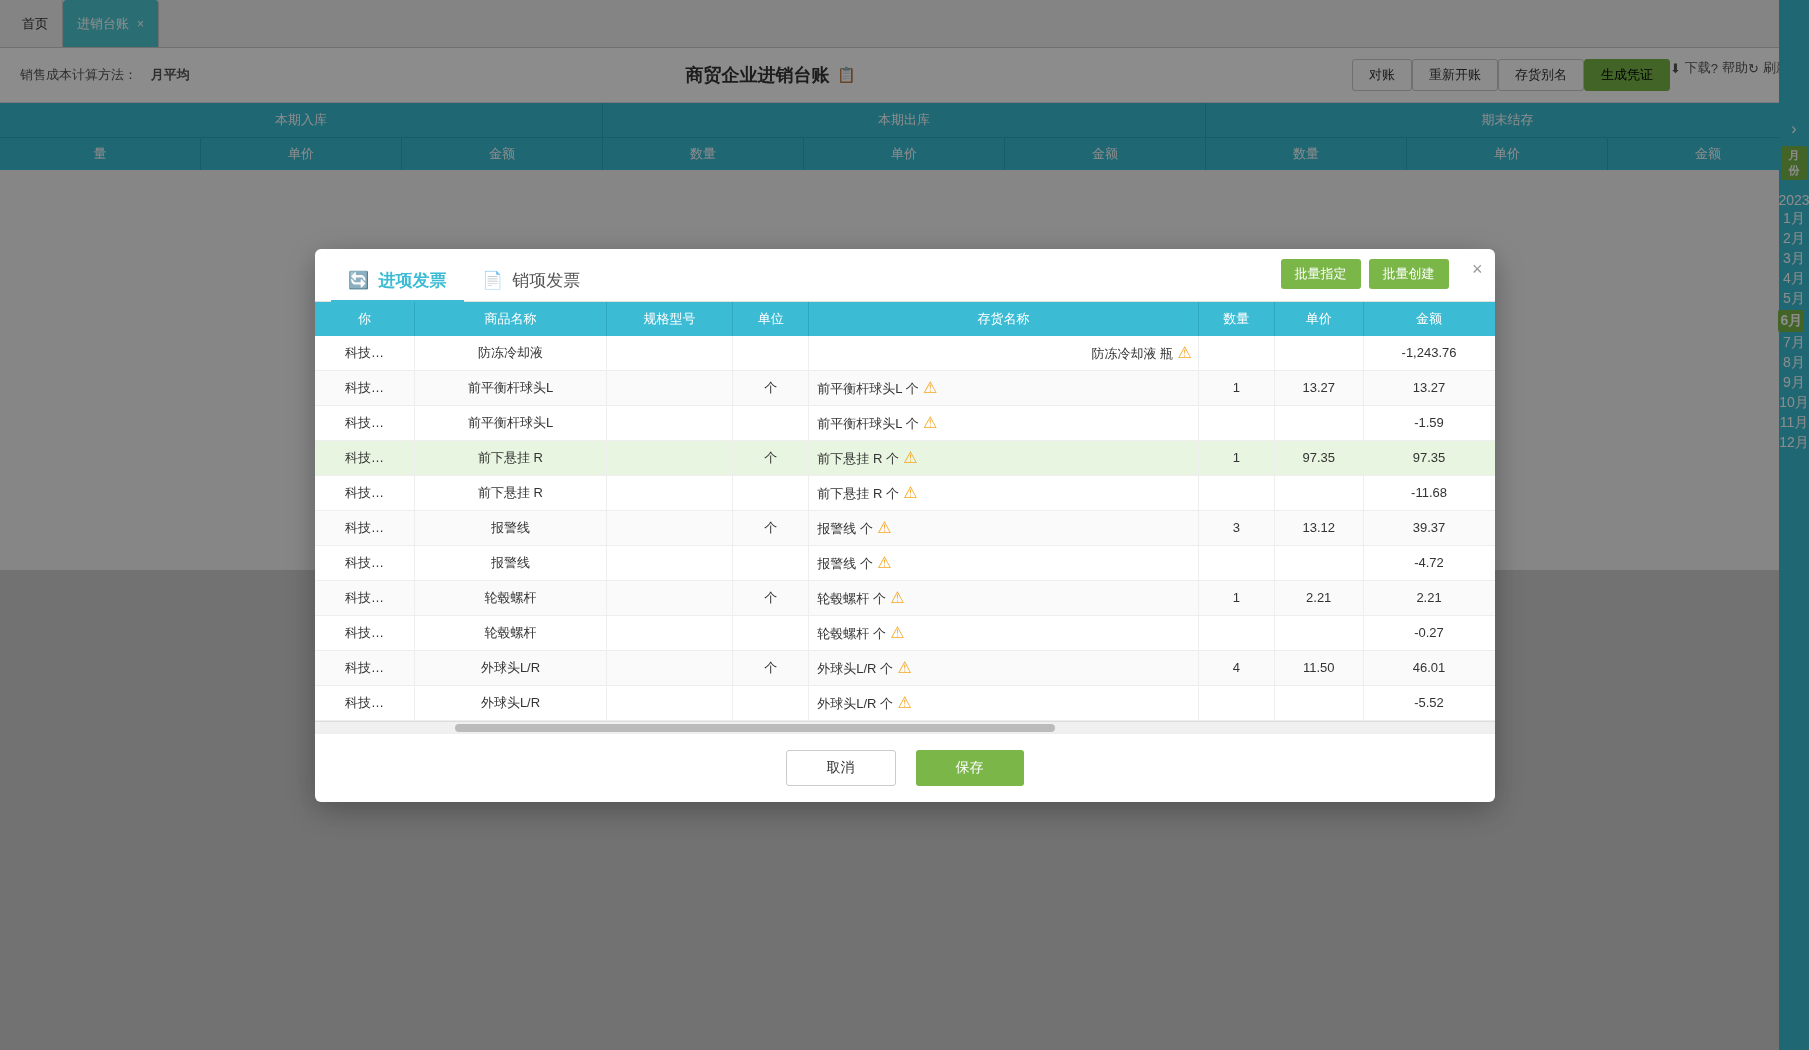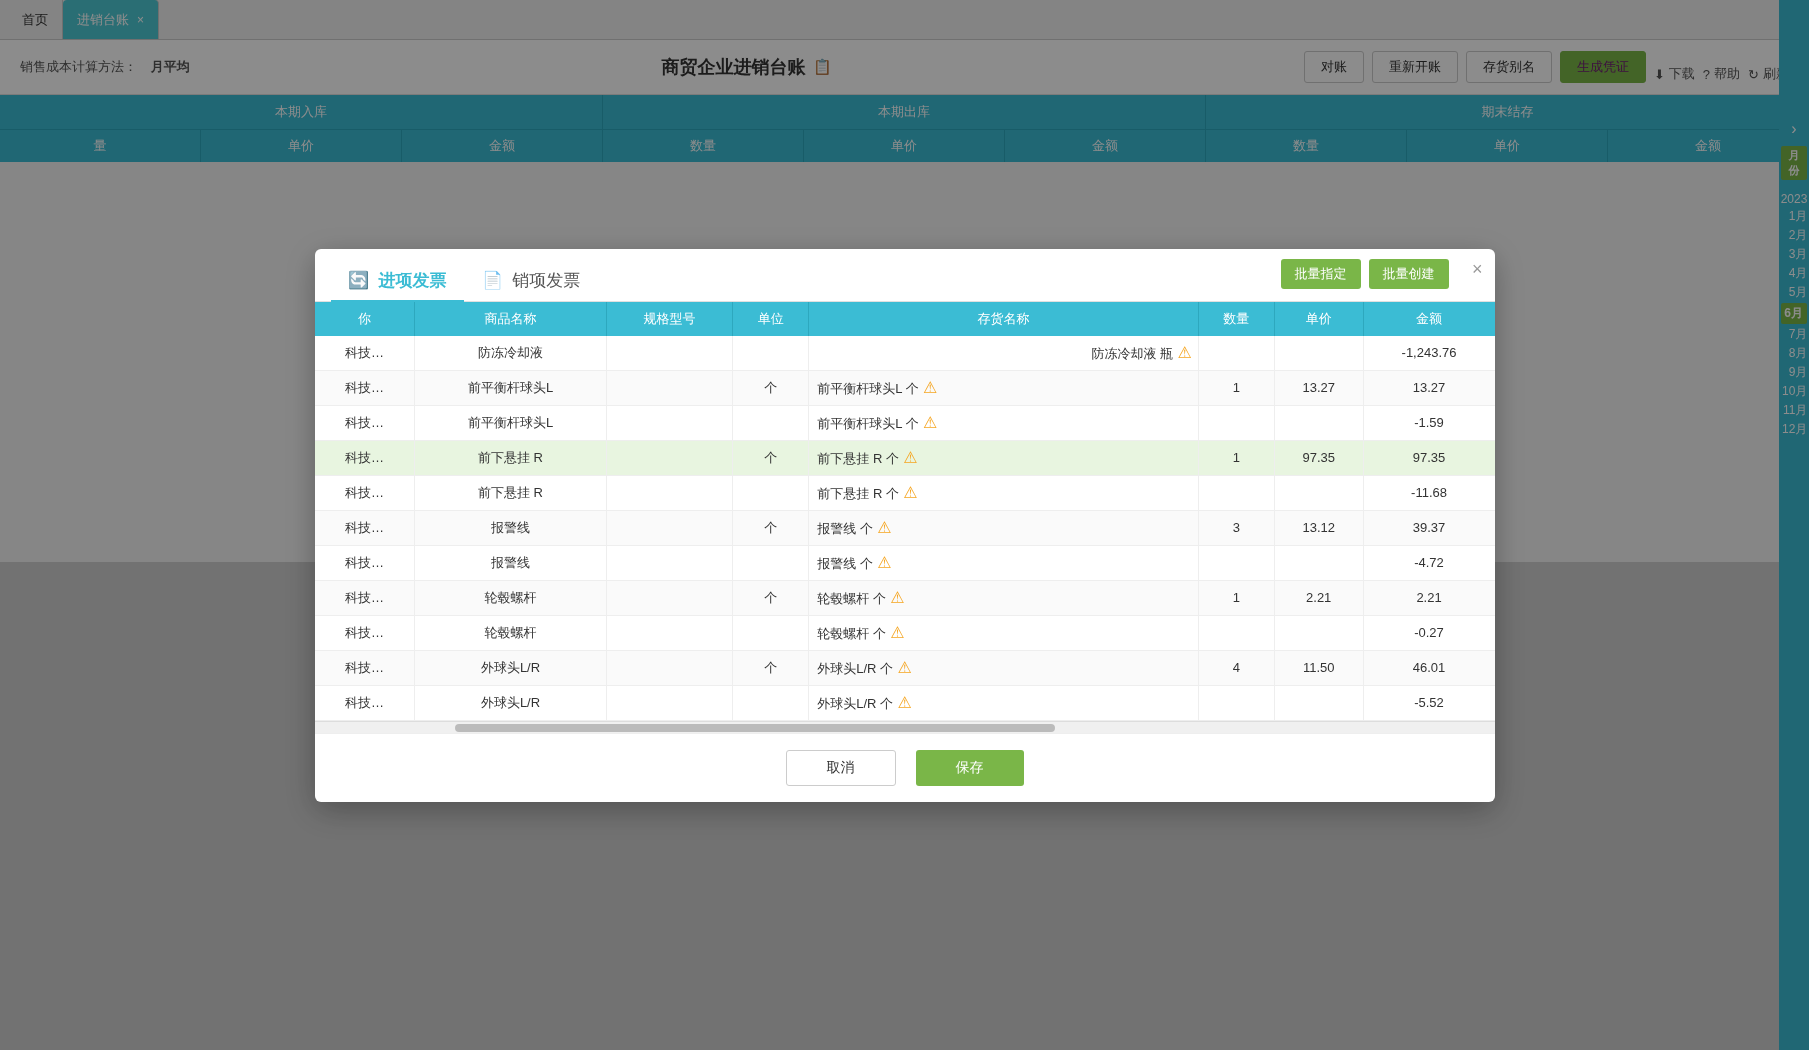--- a/index.html
+++ b/index.html
@@ -1,21 +1,21 @@
 <!DOCTYPE html>
 <html><head>
   <meta charset="utf-8">
   <style>
     * { box-sizing: border-box; margin: 0; padding: 0; }
     body { font-family: 'Microsoft YaHei', Arial, sans-serif; font-size: 13px; background: #d0d0d0; overflow: hidden; }
 
     
     .app-bar {
       display: flex; align-items: center; background: #f0f0f0;
-      border-bottom: 1px solid #ccc; height: 40px; padding: 0 8px;
+      border-bottom: 1px solid #ccc; height: 48px; padding: 0 8px;
     }
     .app-tab {
       display: inline-flex; align-items: center; padding: 0 14px;
       height: 100%; border-right: 1px solid #ccc; font-size: 13px; color: #333;
       cursor: pointer;
     }
     .app-tab.active { background: #4ec9d4; color: #fff; border-radius: 4px 4px 0 0; }
     .app-tab .close-x { margin-left: 8px; cursor: pointer; font-size: 12px; }
     .win-close { margin-left: auto; width: 36px; height: 36px; display: flex; align-items: center; justify-content: center; font-size: 18px; cursor: pointer; }
 
@@ -27,23 +27,23 @@
     
     .top-toolbar {
       display: flex; align-items: center; background: #fff;
       padding: 10px 20px; border-bottom: 1px solid #e0e0e0; height: 55px;
     }
     .cost-label { font-size: 13px; color: #555; }
     .title-area { flex: 1; display: flex; justify-content: center; align-items: center; gap: 8px; }
     .page-title { font-size: 18px; font-weight: bold; color: #333; }
     .title-icon { font-size: 15px; color: #666; }
     .btn { padding: 6px 16px; border: 1px solid #ccc; border-radius: 3px; cursor: pointer; font-size: 13px; background: #fff; }
-    .btn-primary { background: #7ab648; color: #701a75; border-color: #7ab648; }
+    .btn-primary { background: #7ab648; color: #000000; border-color: #7ab648; }
     .btn-outline { background: #fff; color: #333; border-color: #ccc; }
-    .toolbar-actions { display: flex; gap: 8px; align-items: flex-end; }
+    .toolbar-actions { display: flex; align-items: flex-start; }
     .icon-btn { display: flex; align-items: center; gap: 4px; color: #555; cursor: pointer; font-size: 13px; }
 
     
     .section-header {
       display: grid; grid-template-columns: 1fr 1fr 1fr;
       background: #3bbcd4; color: #fff; text-align: center;
       border-bottom: 1px solid #2da8be;
     }
     .section-cell { padding: 8px 0; border-right: 1px solid #2da8be; font-size: 13px; }
     .section-cell:last-child { border-right: none; }
@@ -118,21 +118,21 @@
       position: fixed; right: 0; top: 0; bottom: 0; width: 30px;
       background: #3bbcd4; display: flex; flex-direction: column; align-items: center;
       padding-top: 120px; gap: 8px; z-index: 1;
     }
     .sidebar-arrow { color: #fff; font-size: 16px; cursor: pointer; }
     .year-badge {
       background: #7ab648; color: #fff; font-size: 11px; font-weight: bold;
       padding: 2px 2px; writing-mode: horizontal-tb; border-radius: 2px; text-align: center; width: 26px;
     }
     .month-labels { display: flex; flex-direction: column; gap: 2px; margin-top: 4px; }
-    .month-label { color: #fff; font-size: 12px; text-align: right; }
+    .month-label { color: #fff; font-size: 14px; text-align: center; }
   </style>
 </head>
 <body>
 
 <div class="app-bar">
   <div class="app-tab">
     <span>首页</span>
   </div>
   <div class="app-tab active">
     <span>进销台账</span>

